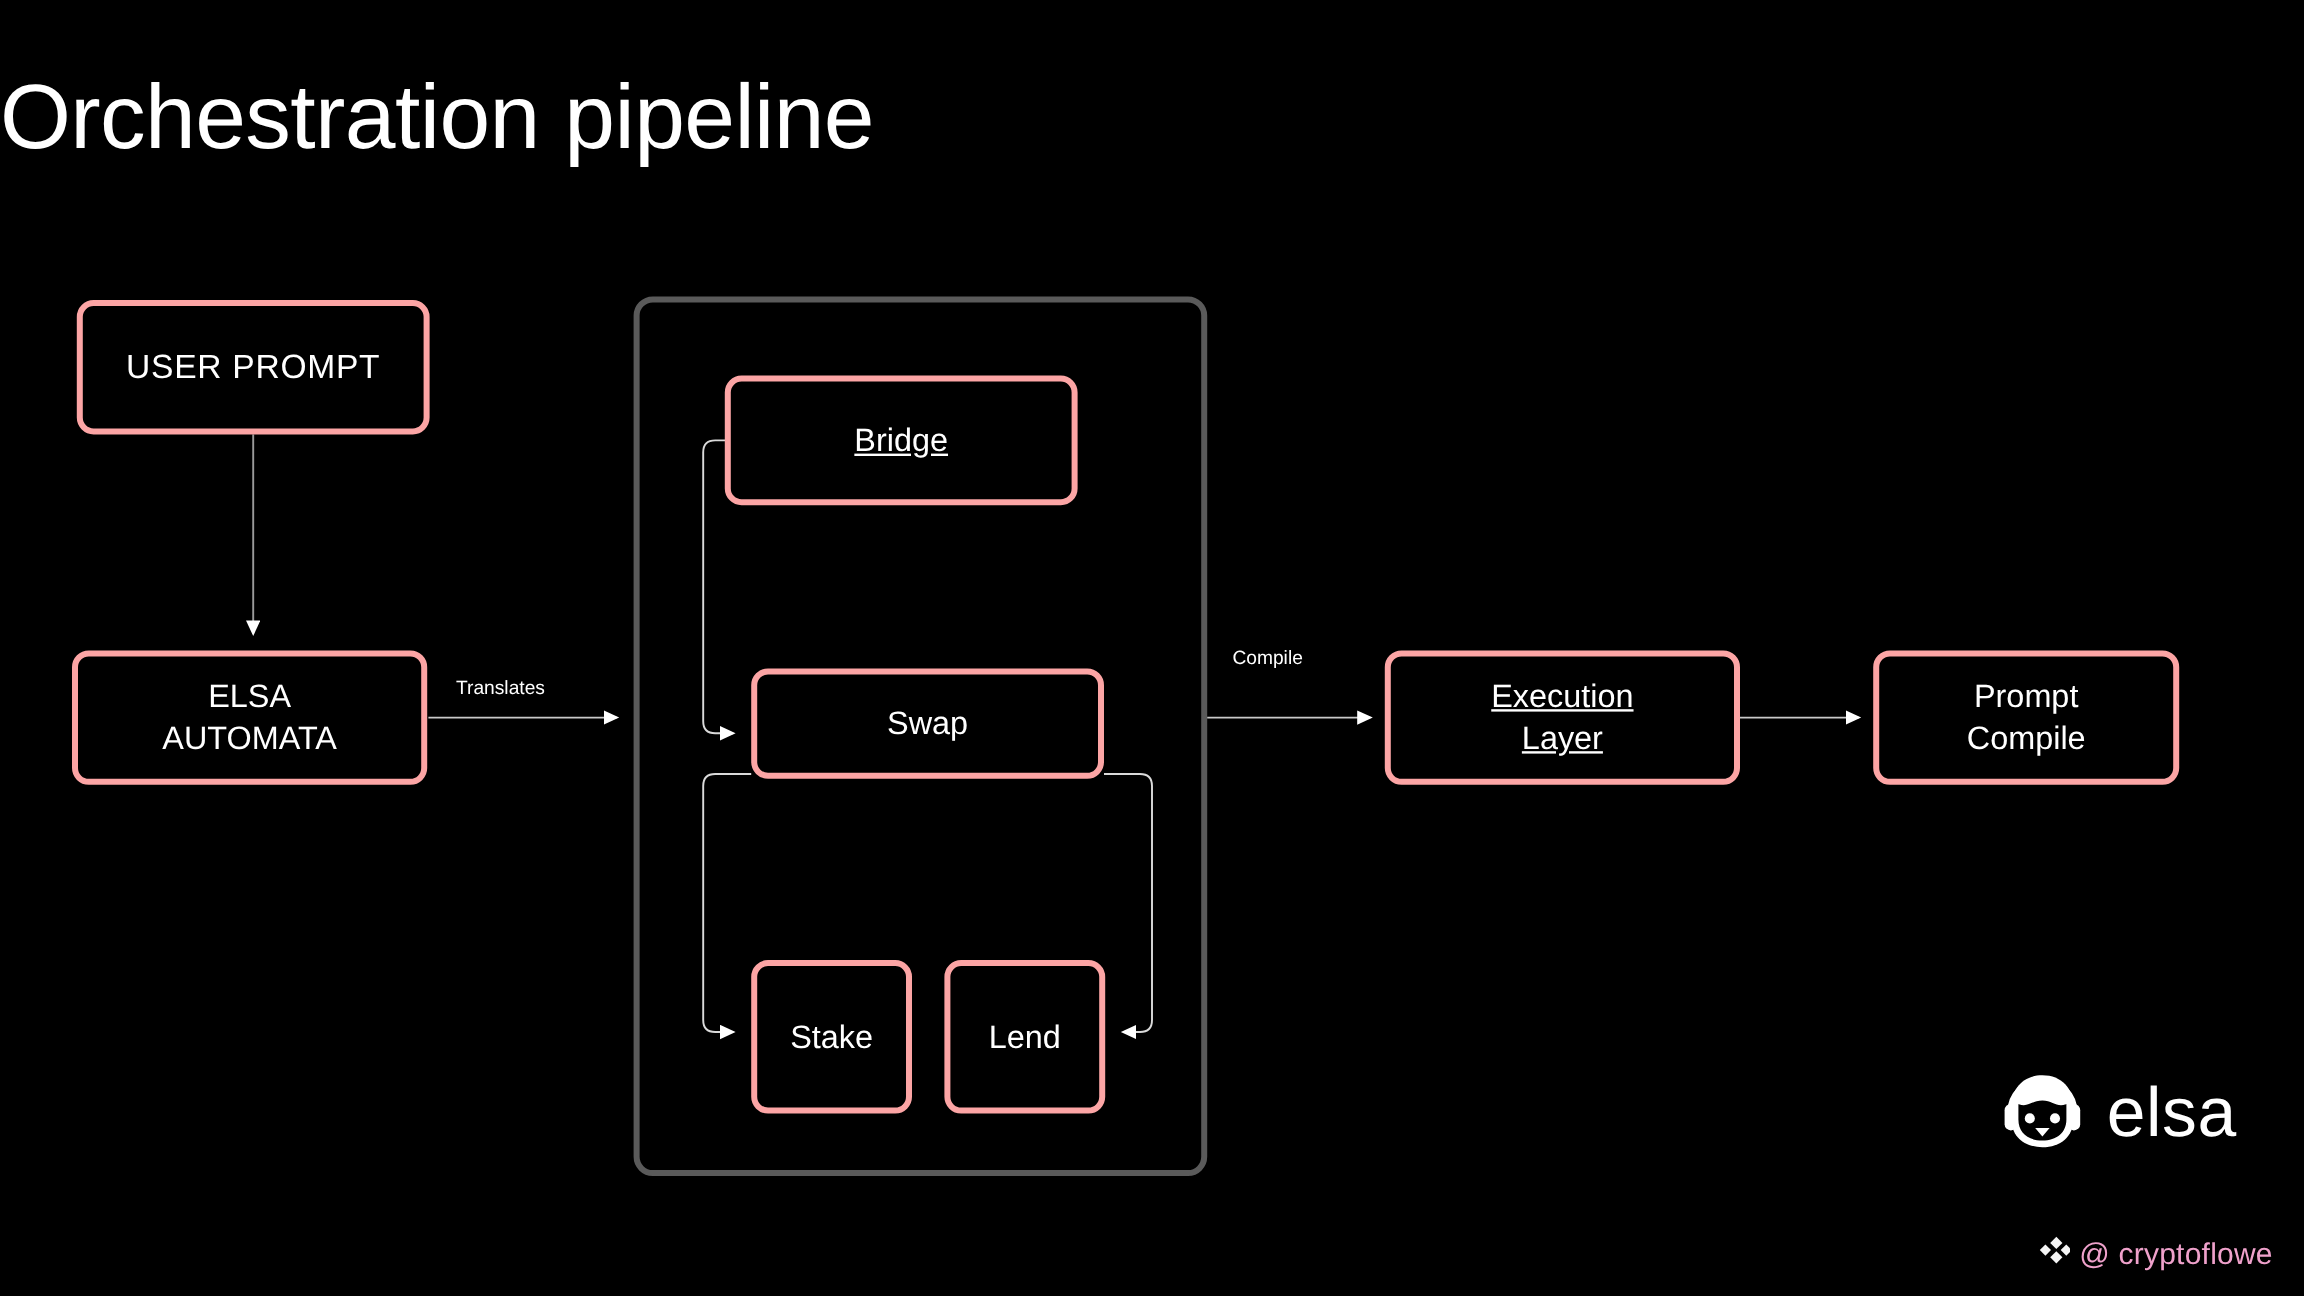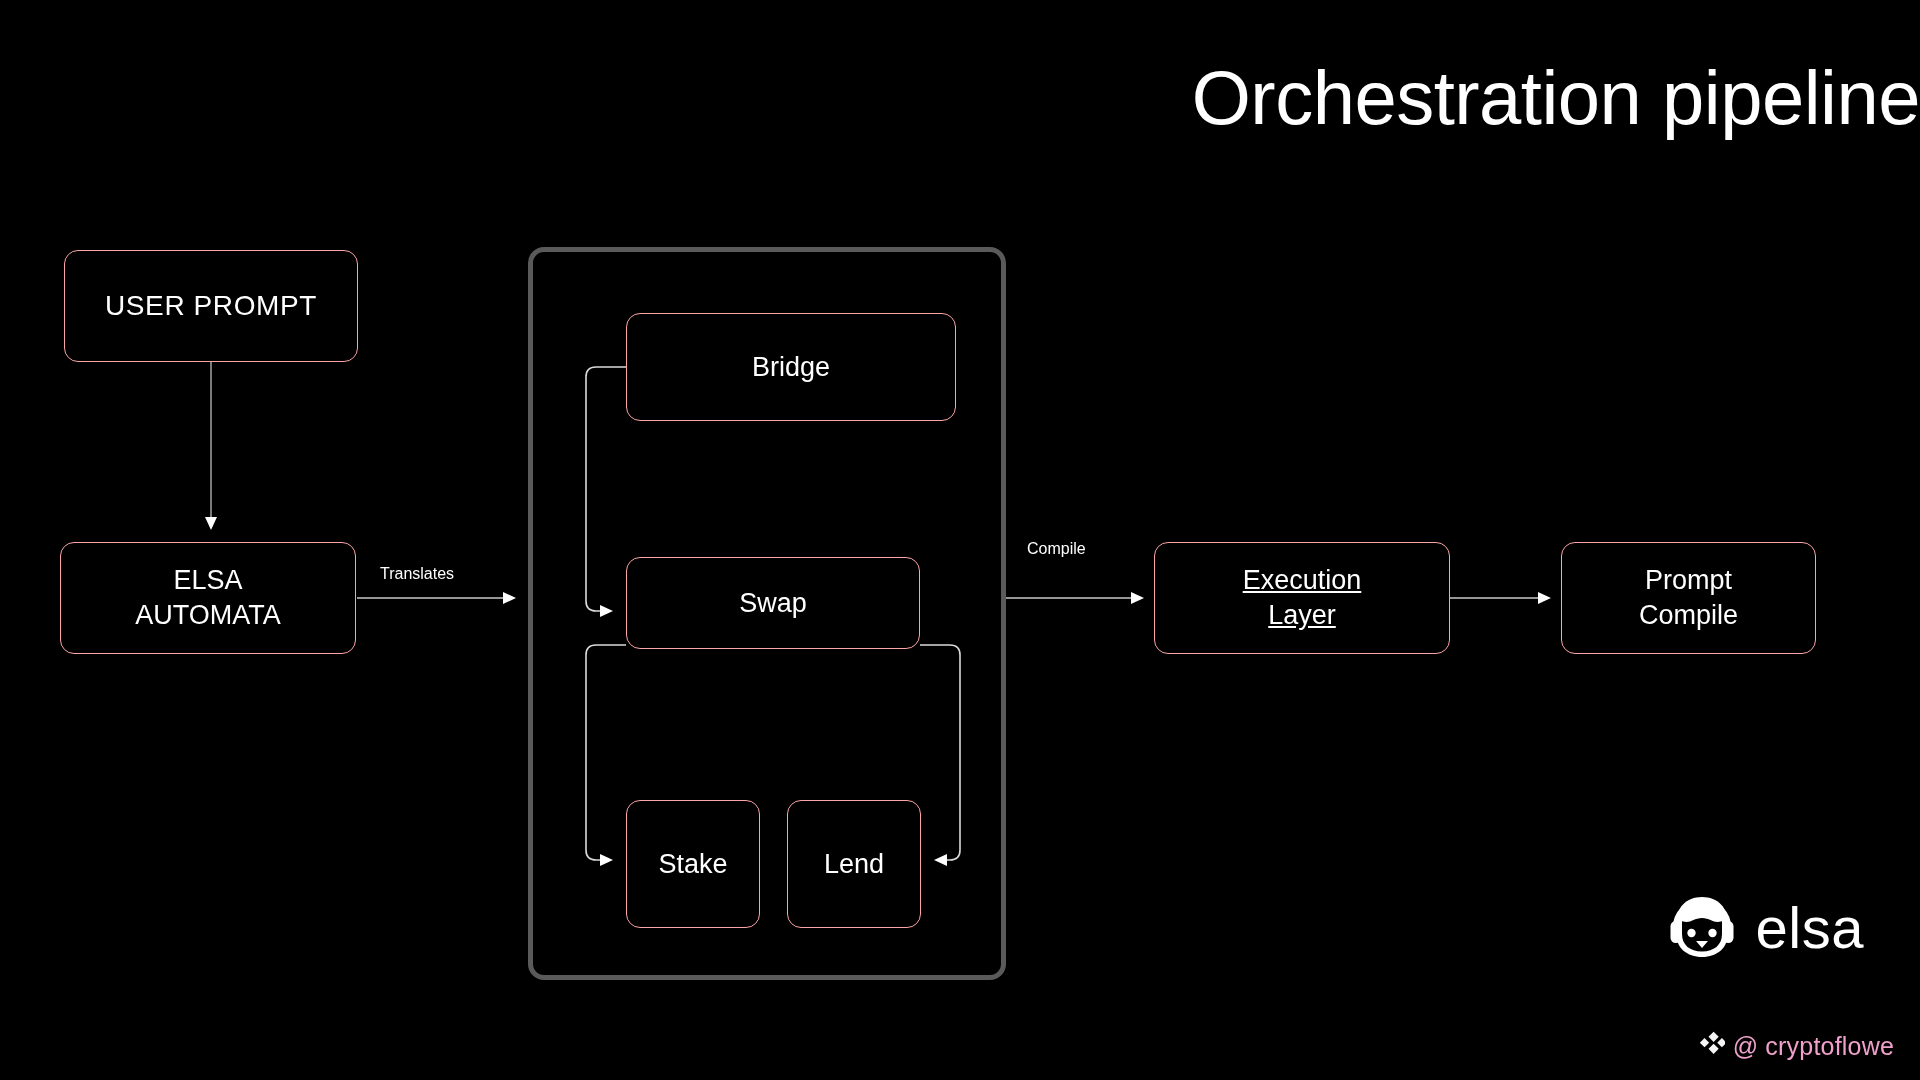--- a/index.html
+++ b/index.html
@@ -12,50 +12,50 @@
   #stage {
     position: relative;
     width: 1920px; height: 1080px;
     background: #000000;
   }
 
   
   #page-title {
     position: absolute;
     top: 58px; left: 0; width: 1920px;
-    text-align: right;
+    text-align: left;
     color: #ffffff;
     font-size: 76px;
     font-weight: 400;
     letter-spacing: -0.5px;
     line-height: 1.05;
   }
 
   
   .node {
     position: absolute;
-    border: 1px solid #fca5a5;
+    border: 5px solid #fca5a5;
     border-radius: 14px;
     background: #000000;
     color: #ffffff;
     display: flex;
     align-items: center;
     justify-content: center;
     text-align: center;
     font-size: 27px;
     font-weight: 400;
     line-height: 1.28;
     padding: 4px 10px;
   }
   .node.caps { letter-spacing: 0.6px; font-size: 28px; }
 
   
   #node-user-prompt    { left: 64px;  top: 250px; width: 294px; height: 112px; }
   #node-elsa-automata  { left: 60px;  top: 542px; width: 296px; height: 112px; }
-  #node-bridge         { left: 626px; top: 313px; width: 330px; height: 108px; }
+  #node-bridge         { left: 604px; top: 313px; width: 294px; height: 108px; text-decoration: underline; }
   #node-swap           { left: 626px; top: 557px; width: 294px; height: 92px; }
   #node-stake          { left: 626px; top: 800px; width: 134px; height: 128px; }
   #node-lend           { left: 787px; top: 800px; width: 134px; height: 128px; }
   #node-execution      { left: 1154px; top: 542px; width: 296px; height: 112px; text-decoration: underline; }
   #node-prompt-done    { left: 1561px; top: 542px; width: 255px; height: 112px; }
 
   
   #orchestration-container {
     position: absolute;
     left: 528px; top: 247px;

